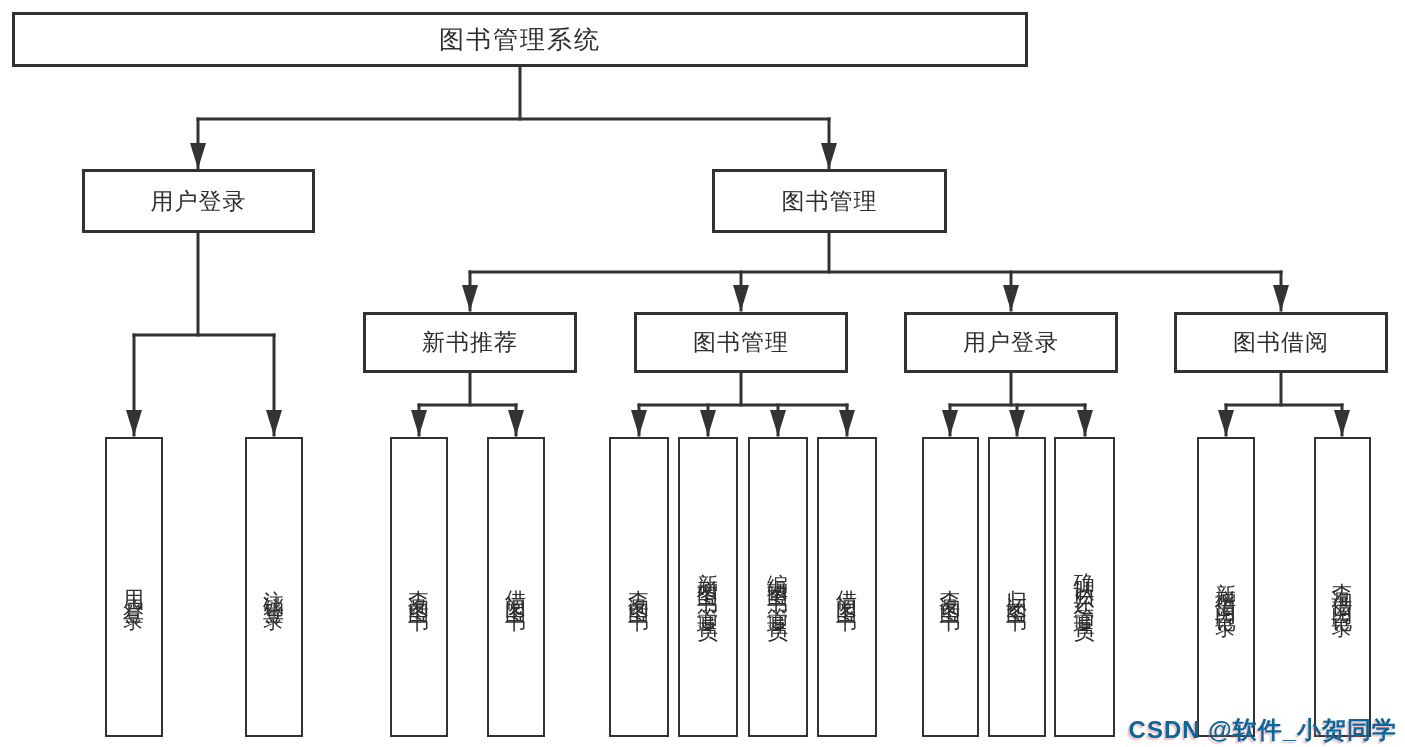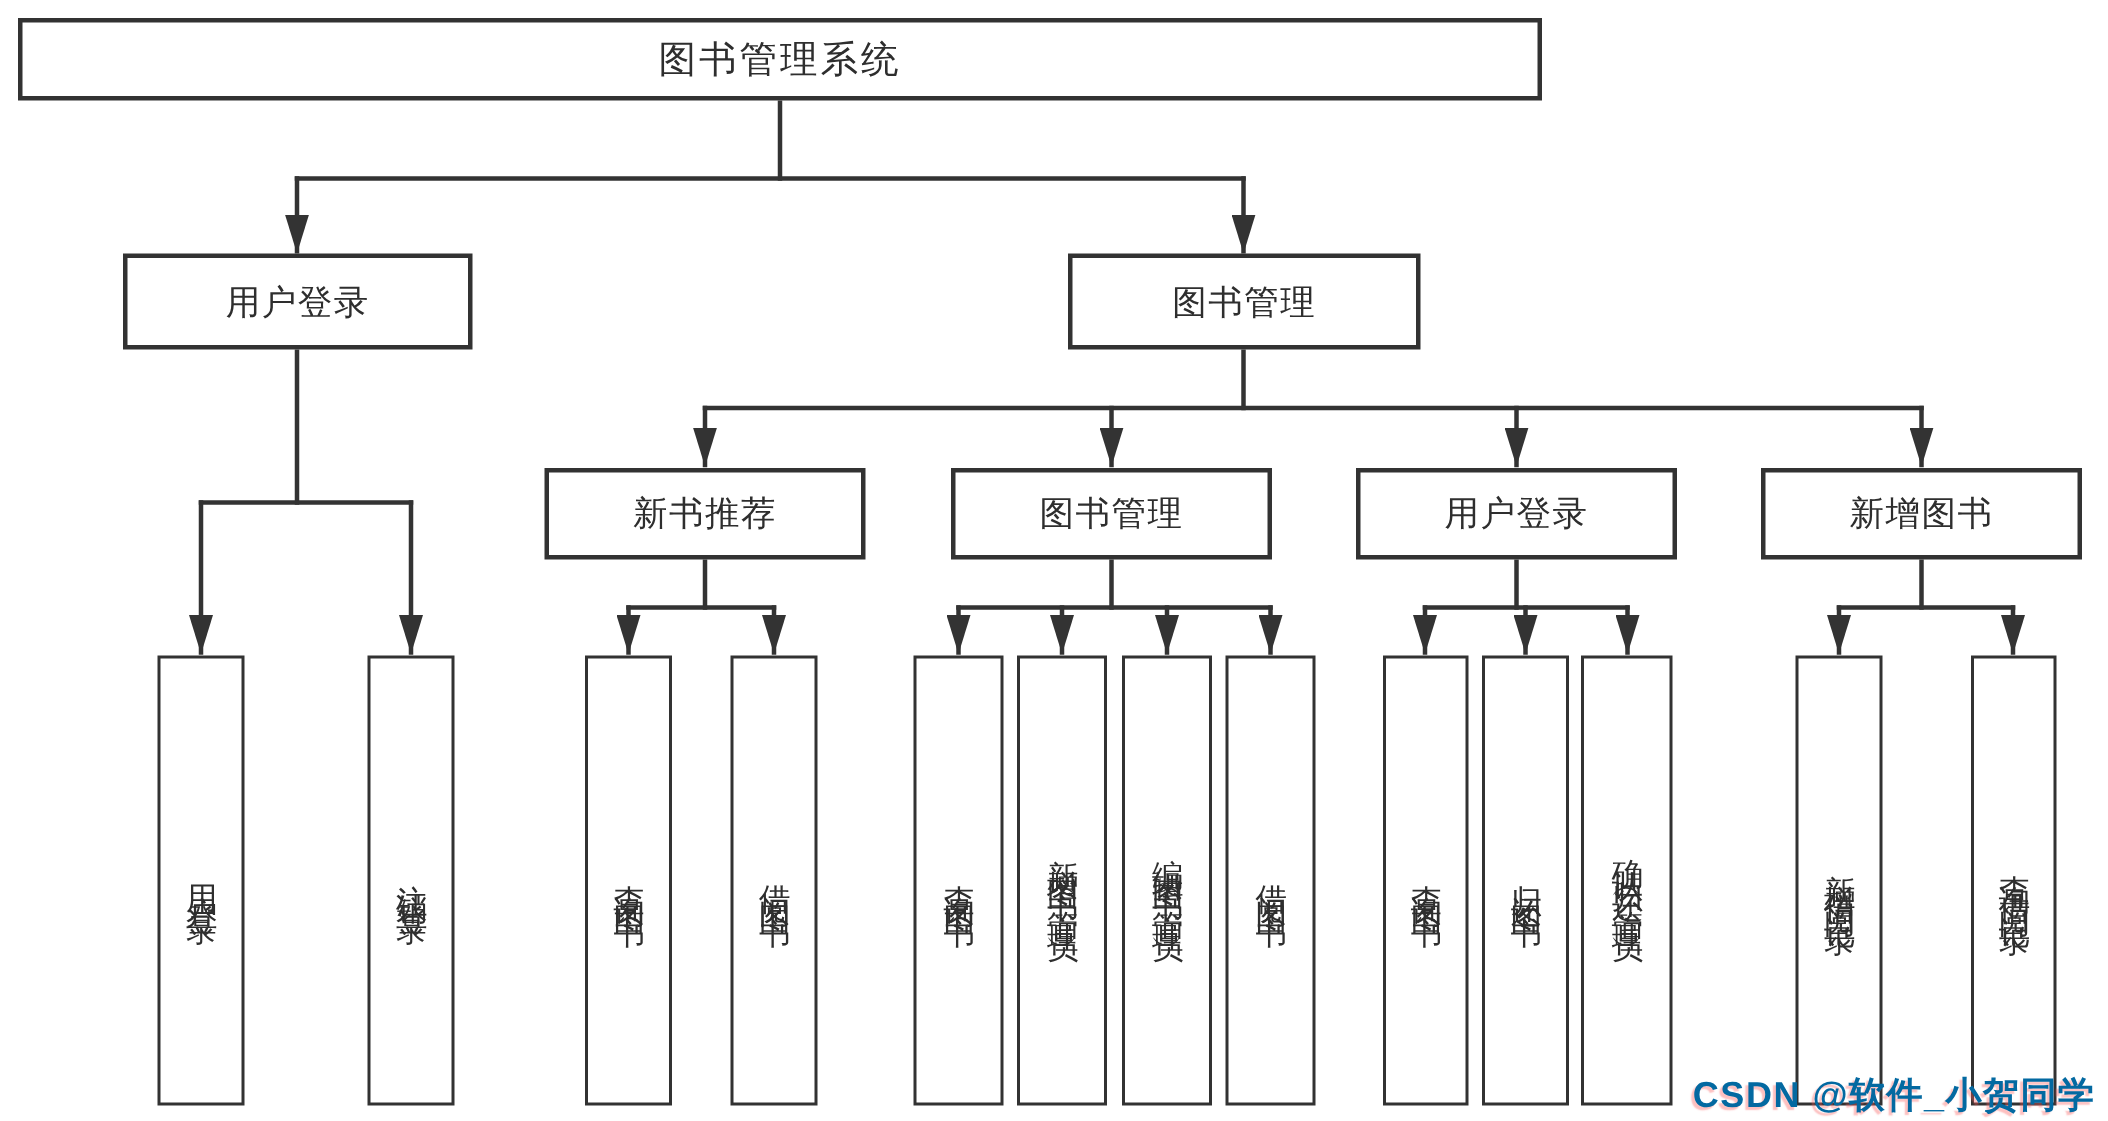--- a/index.html
+++ b/index.html
@@ -119,21 +119,21 @@
   <div class="box hbox" style="left:712px;top:169px;width:235px;height:64px">
     <span>图书管理</span>
   </div>
   <div class="box hbox" style="left:634px;top:312px;width:214px;height:61px">
     <span>图书管理</span>
   </div>
   <div class="box hbox" style="left:904px;top:312px;width:214px;height:61px">
     <span>用户登录</span>
   </div>
   <div class="box hbox" style="left:1174px;top:312px;width:214px;height:61px">
-    <span>新增图书</span>
+    <span>图书借阅</span>
   </div>
 
   <div class="box vbox" style="left:105px;top:437px;width:58px;height:300px">
     <span class="vtext">用户登录</span>
   </div>
   <div class="box vbox" style="left:245px;top:437px;width:58px;height:300px">
     <span class="vtext">注销登录</span>
   </div>
 
   <div class="box vbox" style="left:390px;top:437px;width:58px;height:300px">

